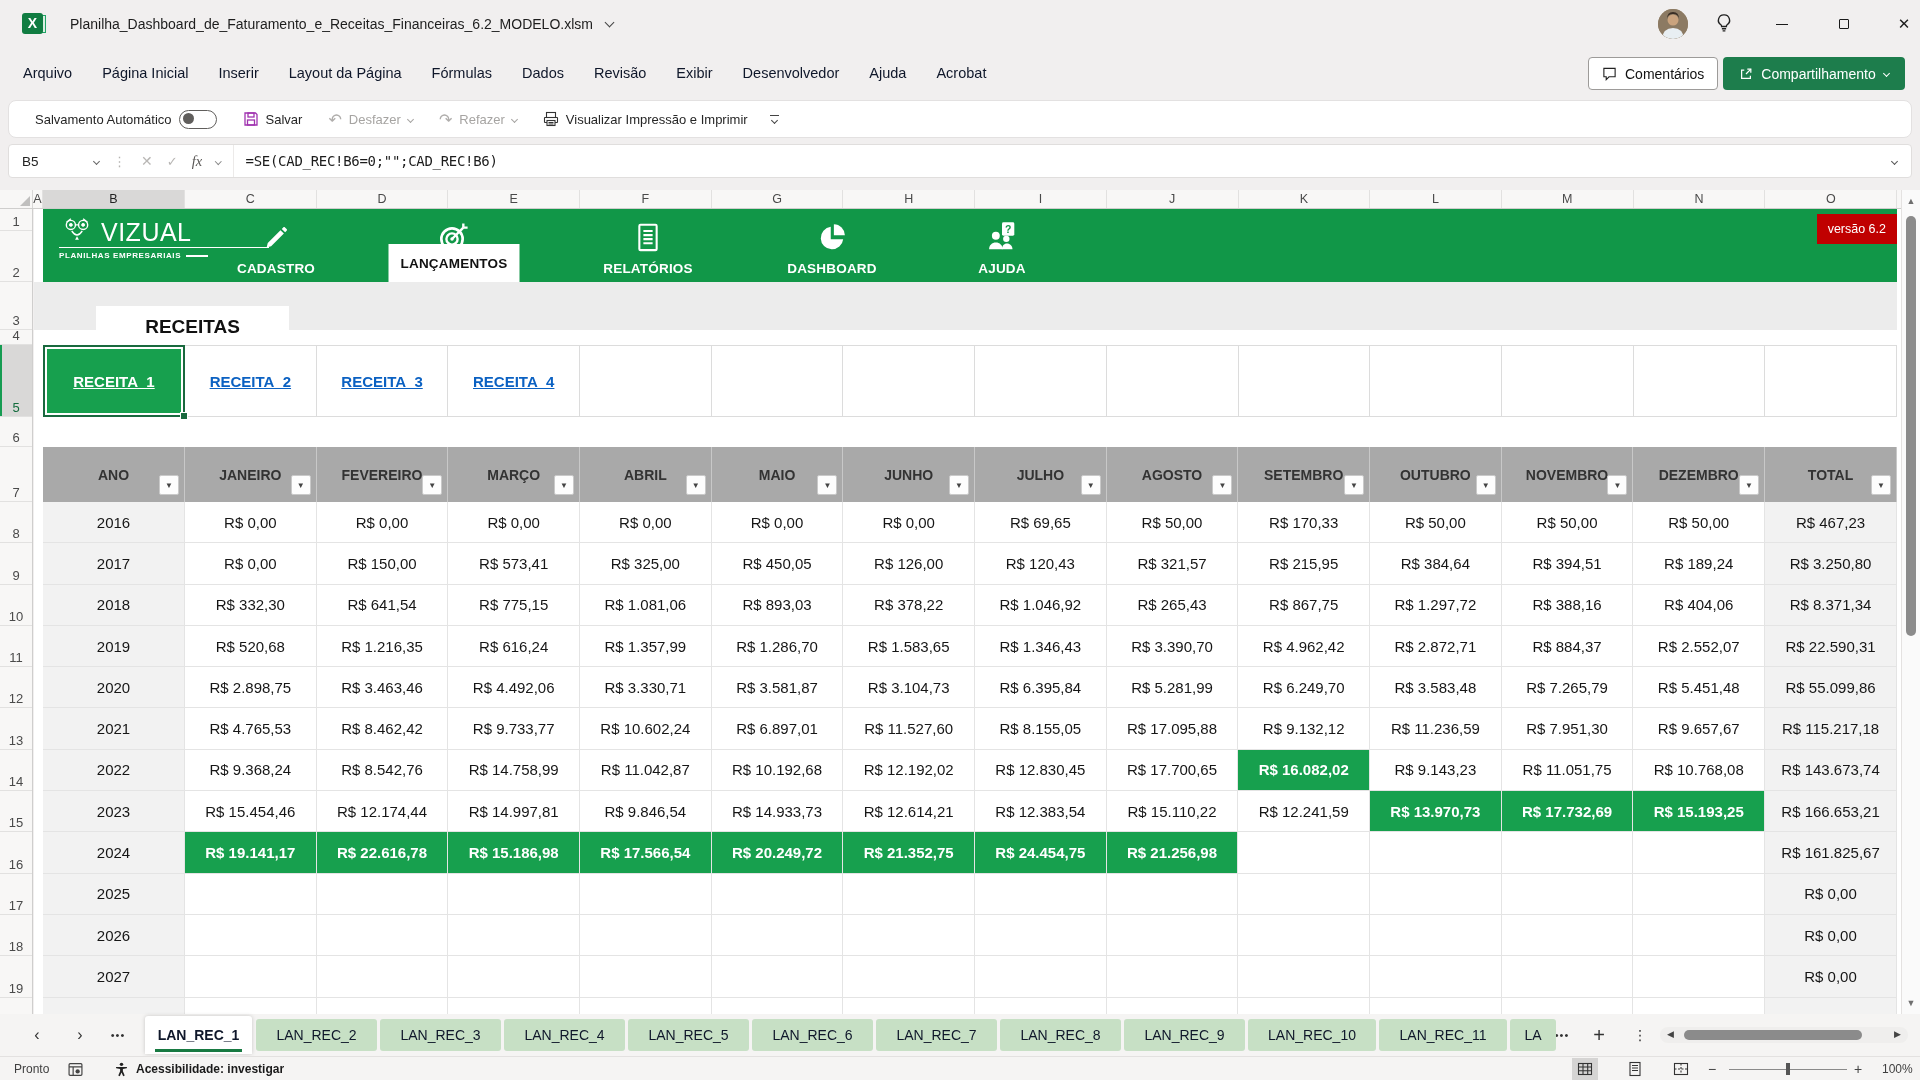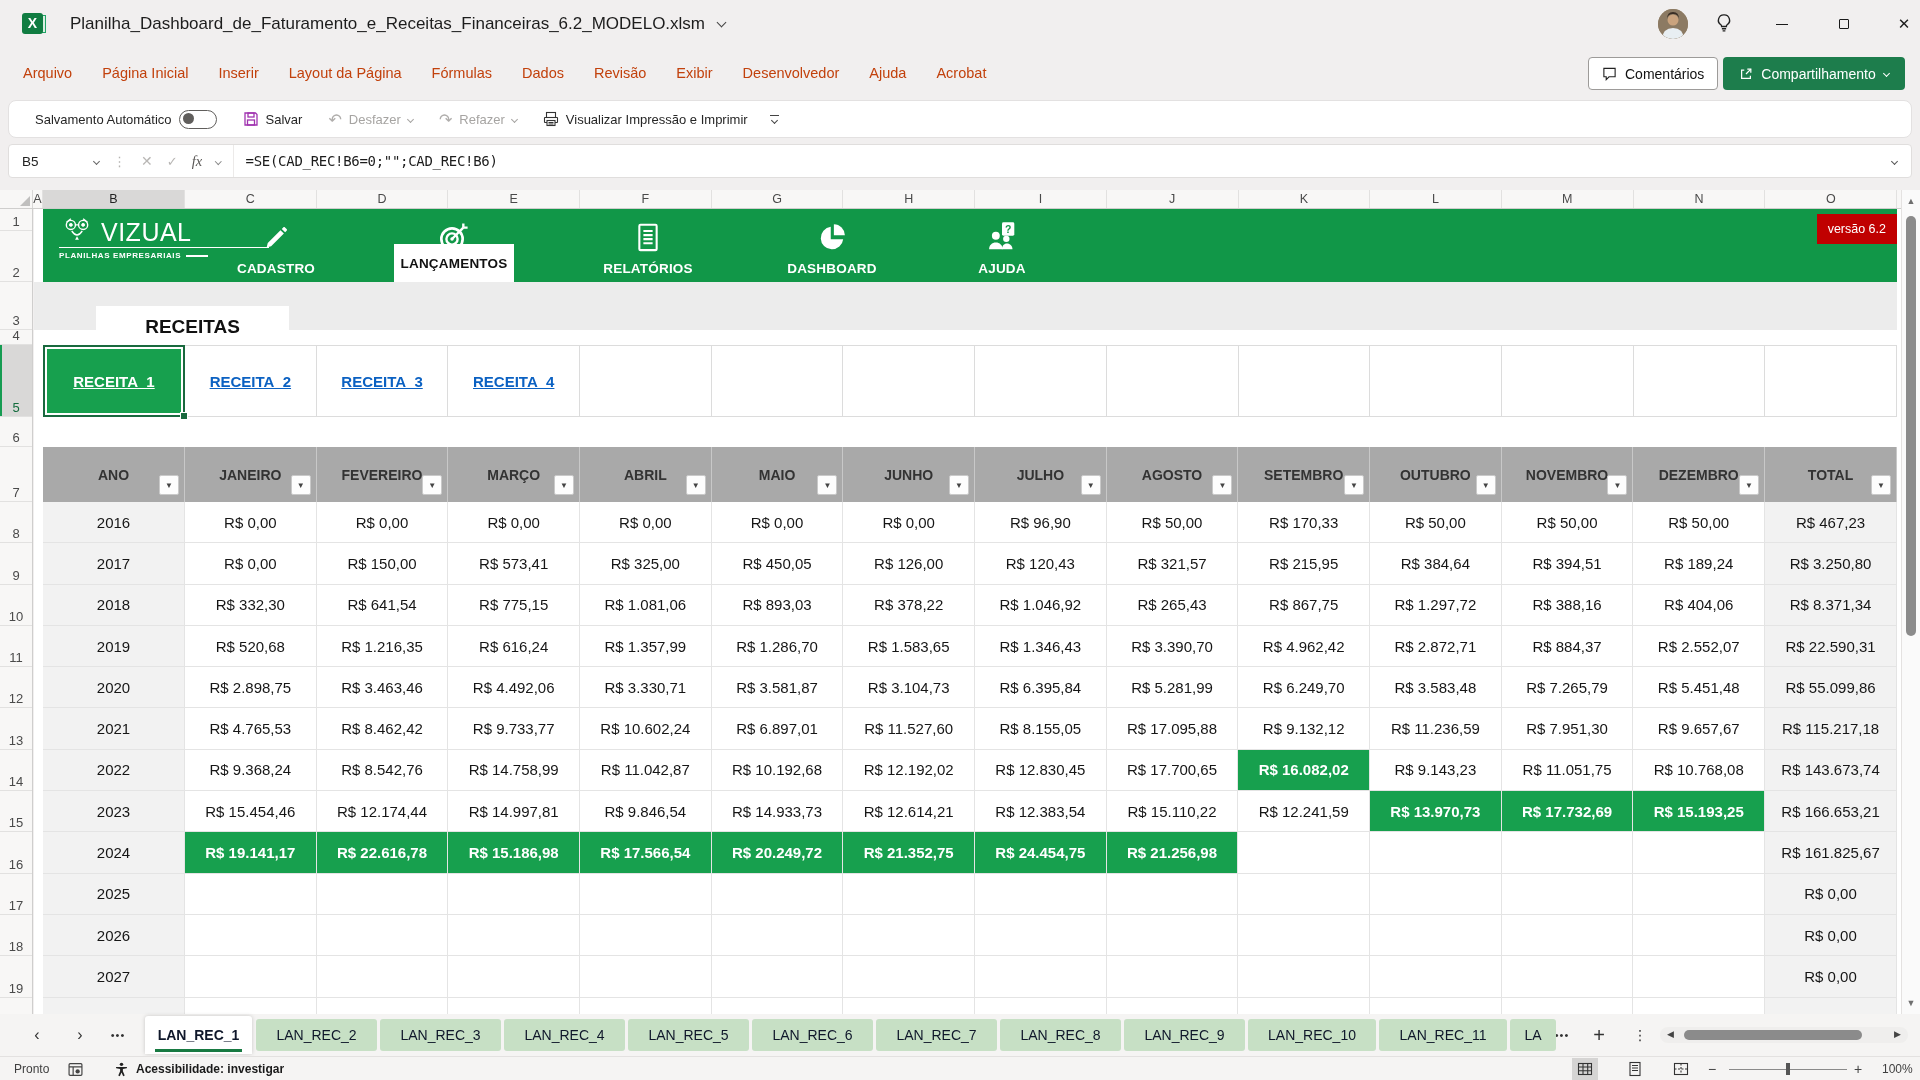--- a/index.html
+++ b/index.html
@@ -4,36 +4,36 @@
 <style>
 * { margin:0; padding:0; box-sizing:border-box; }
 html,body { width:1920px; height:1080px; overflow:hidden; font-family:"Liberation Sans", sans-serif; background:#f1efef; }
 #app { position:relative; width:1920px; height:1080px; background:#f1efef; }
 
 
 .titlebar { position:absolute; left:0; top:0; width:1920px; height:48px; }
 .xl-icon { position:absolute; left:22px; top:12px; width:24px; height:24px; }
 .xl-sheet { position:absolute; right:0; top:3px; width:13px; height:18px; background:#d8f0e2; border:1px solid #21a366; }
 .xl-sq { position:absolute; left:0; top:1px; width:21px; height:21px; background:#107c41; border-radius:3px; color:#fff; font-weight:bold; font-size:14px; text-align:center; line-height:21px; }
-.file-name { position:absolute; left:70px; top:0; height:48px; display:flex; align-items:center; gap:13px; font-size:17px; color:#1d1d1d; }
+.file-name { position:absolute; left:70px; top:0; height:48px; display:flex; align-items:center; gap:13px; font-size:14px; color:#1d1d1d; }
 .chev { display:inline-block; width:7px; height:7px; border-right:1.5px solid #444; border-bottom:1.5px solid #444; transform:rotate(45deg); }
 .file-name .chev { margin-top:-3px; }
 .searchbox { position:absolute; left:740px; top:9px; width:462px; height:30px; background:#fdfdfd; border:1px solid #c6c4c2; border-radius:4px; display:flex; align-items:center; padding-left:16px; }
 .searchbox .ph { color:#6d6a67; font-size:14px; margin-left:12px; }
 .avatar { position:absolute; left:1658px; top:9px; width:30px; height:30px; border-radius:50%; overflow:hidden; background:#9c8970; }
 .bulb { position:absolute; left:1714px; top:13px; }
 .wbtn { position:absolute; top:0; width:46px; height:48px; display:flex; align-items:center; justify-content:center; color:#1a1a1a; font-size:15px; }
 .wbtn.min { left:1759px; } .wbtn.max { left:1821px; } .wbtn.close { left:1881px; }
 .min-glyph { width:12px; height:0; border-top:1.3px solid #1a1a1a; }
 .max-glyph { position:relative; width:10px; height:10px; border:1.2px solid #1a1a1a; border-radius:1px; background:#f1efef; }
 .max-glyph:before { content:""; position:absolute; left:2px; top:-4px; width:10px; height:10px; border:1.2px solid #1a1a1a; border-radius:1px; z-index:-1; }
 
 
 .menubar { position:absolute; left:0; top:48px; width:1920px; height:50px; display:flex; align-items:center; padding-left:8px; }
-.menu-item { font-size:14.5px; color:#c2410c; padding:0 15px; height:36px; line-height:36px; }
+.menu-item { font-size:14.5px; color:#0f172a; padding:0 15px; height:36px; line-height:36px; }
 .comments-btn { position:absolute; left:1588px; top:57px; height:33px; border:1px solid #9d9b99; border-radius:4px; background:#fff; display:flex; align-items:center; padding:0 13px; gap:8px; font-size:14px; color:#111; }
 .share-btn { position:absolute; left:1723px; top:57px; height:33px; width:182px; border-radius:4px; background:#1d7d4c; display:flex; align-items:center; justify-content:center; gap:8px; font-size:14px; color:#fff; }
 .share-btn .chev { border-color:#fff; width:5px; height:5px; }
 
 
 .qat-row { position:absolute; left:0; top:98px; width:1920px; height:44px; }
 .qat-pill { position:absolute; left:8px; right:8px; top:2px; height:38px; background:#fff; border:1px solid #e3e1e1; border-radius:8px; display:flex; align-items:center; }
 .qat-item { display:flex; align-items:center; gap:7px; font-size:13px; color:#262626; margin-left:26px; }
 .qat-item.disabled { color:#a6a4a2; }
 .toggle { width:38px; height:19px; border:1.5px solid #605e5c; border-radius:10px; position:relative; background:#fff; }
@@ -72,21 +72,21 @@
 .sheet { position:absolute; left:34px; top:209px; width:1867px; height:805px; background:#fff; overflow:hidden; }
 .banner { position:absolute; left:9px; top:0; width:1854px; height:73px; background:#119748; }
 .logo { position:absolute; left:16px; top:8px; width:210px; color:#fff; }
 .logo-row { display:flex; align-items:flex-end; gap:6px; border-bottom:1.5px solid #fff; padding-bottom:2px; }
 .logo-name { font-size:25px; letter-spacing:0.5px; font-weight:400; line-height:26px; }
 .logo-sub { font-size:8px; font-weight:bold; letter-spacing:0.6px; margin-top:3px; display:flex; align-items:center; gap:5px; }
 .logo-sub .dash { width:22px; border-top:2.5px solid #fff; display:inline-block; }
 .nav-item { position:absolute; top:0; height:73px; }
 .nav-icon { position:absolute; left:0; right:0; top:6px; height:38px; display:flex; align-items:flex-end; justify-content:center; }
 .nav-label { position:absolute; left:0; right:0; bottom:6px; text-align:center; font-size:13.5px; font-weight:bold; color:#fff; letter-spacing:0.2px; }
-.nav-item.active .nav-label { left:50%; transform:translateX(-50%); width:120px; bottom:0; background:#fff; color:#111; height:38px; display:flex; align-items:center; justify-content:center; }
+.nav-item.active .nav-label { left:50%; transform:translateX(-50%); width:131px; bottom:0; background:#fff; color:#111; height:38px; display:flex; align-items:center; justify-content:center; }
 .version-badge { position:absolute; right:0px; top:5px; background:#C00000; color:#fff; font-size:12.5px; padding:8px 11px; }
 .band3 { position:absolute; left:0; top:73px; width:1863px; height:48px; background:#ececec; }
 .receitas-label { position:absolute; left:62px; top:97px; width:193px; height:42px; background:#fff; display:flex; align-items:center; justify-content:center; font-size:19px; font-weight:bold; color:#111; }
 .r5row { position:absolute; left:9px; top:136px; height:72px; display:flex; }
 .r5cell { height:72px; border-right:1px solid #dcdcdc; border-bottom:1px solid #dcdcdc; border-top:1px solid #dcdcdc; display:flex; align-items:center; justify-content:center; background:#fff; }
 .rec-link { color:#0b61c2; font-weight:bold; font-size:15px; text-decoration:underline; }
 .rec-active { position:relative; background:#17A04E; border:2px solid #19693E; box-shadow:inset 0 0 0 2px #fff; display:flex; align-items:center; justify-content:center; }
 .rec-active .lbl { color:#fff; font-weight:bold; font-size:15px; text-decoration:underline; }
 .rec-active .handle { position:absolute; right:-5px; bottom:-5px; width:8px; height:8px; background:#19693E; border:1.5px solid #fff; }
 
@@ -453,21 +453,21 @@
           </div>
         </div>
         <div class="trow">
           <div class="td ano" style="width: 142px;">2016</div>
           <div class="td" style="width: 131.7px;">R$ 0,00</div>
           <div class="td" style="width: 131.7px;">R$ 0,00</div>
           <div class="td" style="width: 131.7px;">R$ 0,00</div>
           <div class="td" style="width: 131.7px;">R$ 0,00</div>
           <div class="td" style="width: 131.7px;">R$ 0,00</div>
           <div class="td" style="width: 131.7px;">R$ 0,00</div>
-          <div class="td" style="width: 131.7px;">R$ 96,90</div>
+          <div class="td" style="width: 131.7px;">R$ 69,65</div>
           <div class="td" style="width: 131.7px;">R$ 50,00</div>
           <div class="td" style="width: 131.7px;">R$ 170,33</div>
           <div class="td" style="width: 131.7px;">R$ 50,00</div>
           <div class="td" style="width: 131.7px;">R$ 50,00</div>
           <div class="td" style="width: 131.7px;">R$ 50,00</div>
           <div class="td total" style="width: 132px;">R$ 467,23</div>
         </div>
         <div class="trow">
           <div class="td ano" style="width: 142px;">2017</div>
           <div class="td" style="width: 131.7px;">R$ 0,00</div>

